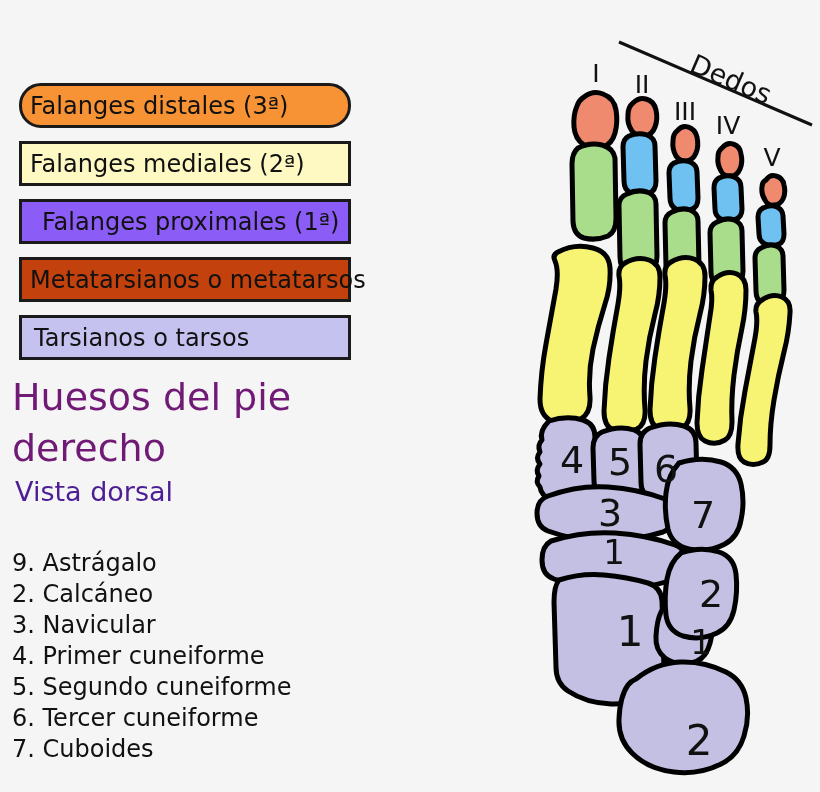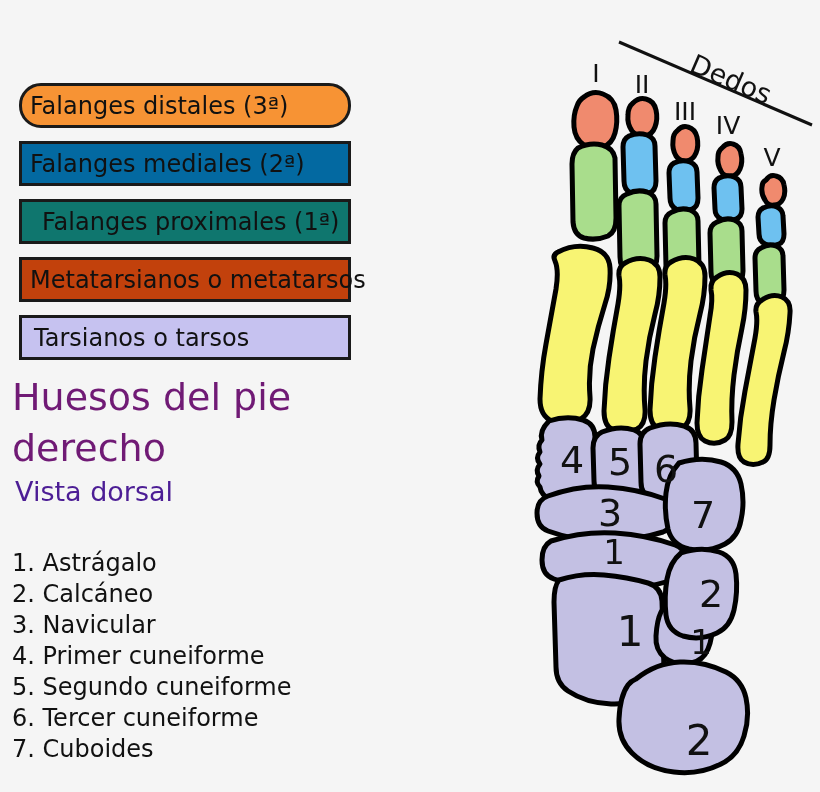--- a/index.html
+++ b/index.html
@@ -124,41 +124,41 @@
 </style>
 </head>
 <body>
 
 <div id="root">
 
   <div id="legend">
     <div class="legend-box" style="background: rgb(247, 147, 52); border-radius: 22px;">
       <span class="legend-label">Falanges distales (3ª)</span>
     </div>
-    <div class="legend-box" style="background: #0369a1; margin-top: 10px;">
+    <div class="legend-box" style="background: #fef9c3; margin-top: 10px;">
       <span class="legend-label">Falanges mediales (2ª)</span>
     </div>
-    <div class="legend-box" style="background: #0f766e; padding-left: 20px;">
+    <div class="legend-box" style="background: #8b5cf6; padding-left: 20px;">
       <span class="legend-label">Falanges proximales (1ª)</span>
     </div>
     <div class="legend-box" style="background: #c2410c;">
       <span class="legend-label">Metatarsianos o metatarsos</span>
     </div>
     <div class="legend-box" style="background: rgb(198, 194, 240); padding-left: 12px;">
       <span class="legend-label">Tarsianos o tarsos</span>
     </div>
   </div>
 
   <div id="title-block">
     <div class="main-title">Huesos del pie derecho</div>
     <div class="sub-title">Vista dorsal</div>
   </div>
 
   <ul id="bone-list">
-    <li>1. Astrágalo</li>
+    <li>9. Astrágalo</li>
     <li>2. Calcáneo</li>
     <li>3. Navicular</li>
     <li>4. Primer cuneiforme</li>
     <li>5. Segundo cuneiforme</li>
     <li>6. Tercer cuneiforme</li>
     <li>7. Cuboides</li>
   </ul>
 
   <div id="figure">
     <svg width="315" height="792" viewBox="0 0 315 792" xmlns="http://www.w3.org/2000/svg">

